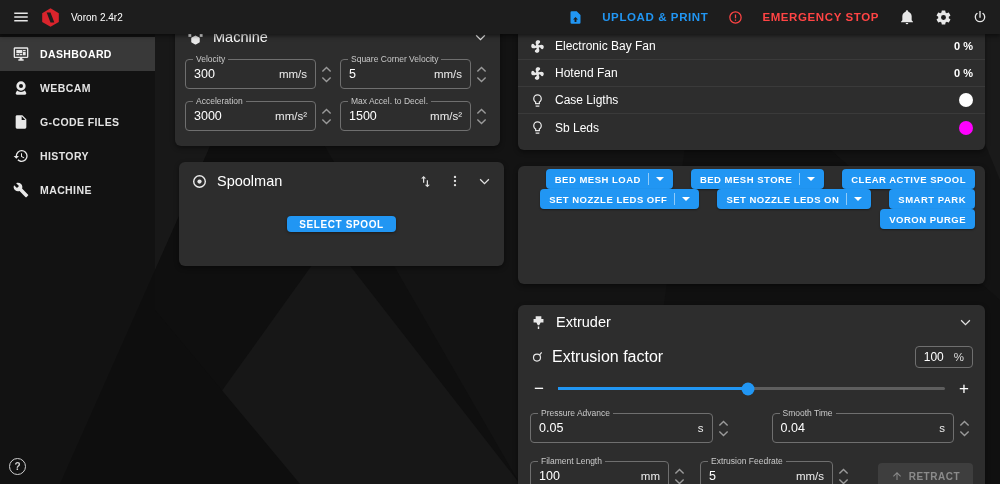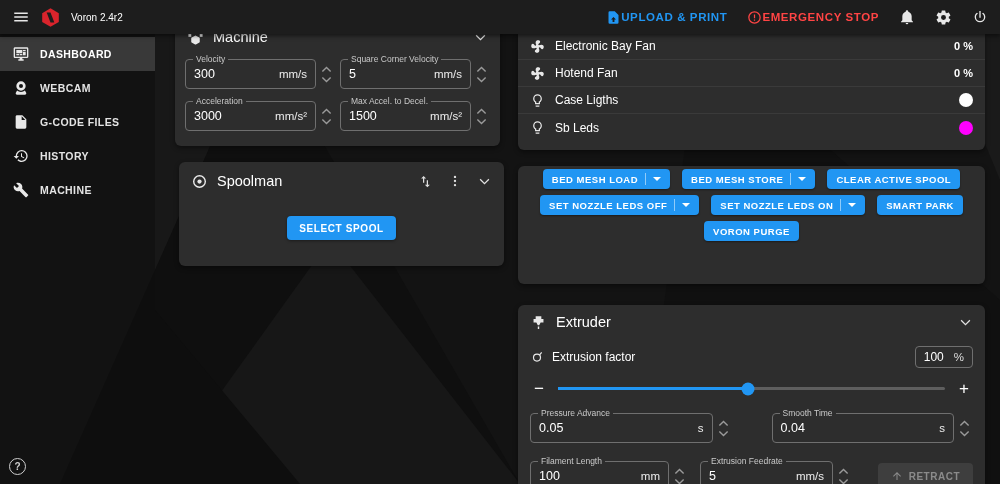--- a/index.html
+++ b/index.html
@@ -4,21 +4,21 @@
 <style>
 *{margin:0;padding:0;box-sizing:border-box}
 html,body{width:1000px;height:484px;background:#131313;font-family:"Liberation Sans","DejaVu Sans",sans-serif;color:#fff;overflow:hidden}
 .app{position:relative;width:1000px;height:484px;overflow:hidden}
 .bg{position:absolute;inset:0;z-index:0}
 svg{flex-shrink:0;display:block}
 
 .topbar{position:absolute;left:0;top:0;right:0;height:34px;background:#1d1d1d;display:flex;align-items:center;gap:10px;padding:0 12px;z-index:6;box-shadow:0 2px 4px rgba(0,0,0,.5)}
 .tb-title{font-size:10px;color:#fff;white-space:nowrap}
 .tb-right{margin-left:auto;display:flex;align-items:center;gap:20px}
-.tb-action{display:flex;align-items:center;gap:0;font-size:11.5px;font-weight:700;letter-spacing:.6px;cursor:pointer;white-space:nowrap}
+.tb-action{display:flex;align-items:center;gap:19px;font-size:11.5px;font-weight:700;letter-spacing:.6px;cursor:pointer;white-space:nowrap}
 .tb-blue{color:#2196f3}.tb-red{color:#ff4444}
 .tb-icon{display:flex;align-items:center;justify-content:center}
 
 .sidebar{position:absolute;left:0;top:34px;width:155px;bottom:0;z-index:5;background:rgba(14,14,14,.62);padding-top:3px}
 .nav-item{height:34px;display:flex;align-items:center;gap:11px;padding:17px 13px;font-size:10.5px;font-weight:700;letter-spacing:.4px;color:#e4e4e4;cursor:pointer;white-space:nowrap}
 .nav-item.active{background:rgba(255,255,255,.17);color:#fff}
 .help{position:absolute;left:9px;bottom:9px;width:17px;height:17px;border:1.5px solid #cfcfcf;border-radius:50%;display:flex;align-items:center;justify-content:center;font-size:10px;font-weight:700;color:#cfcfcf;cursor:pointer}
 
 .content{position:absolute;left:155px;top:34px;right:0;bottom:0;overflow:hidden;z-index:3}
 .card{position:absolute;background:#2d2d2d;border-radius:6px;box-shadow:0 2px 5px rgba(0,0,0,.45);overflow:hidden}
@@ -31,36 +31,36 @@
 .fg-fixed1{flex:0 0 158px}.fg-fixed2{flex:0 0 152px}
 .ofield{position:relative;flex:1;height:30px;border:1px solid #6f6f6f;border-radius:4px;display:flex;align-items:center;padding:0 8px;min-width:0}
 .flabel{position:absolute;top:-6px;left:7px;font-size:8.5px;color:#c9c9c9;background:#2d2d2d;padding:0 3px;white-space:nowrap}
 .fvalue{flex:1;font-size:12.5px;color:#fff;white-space:nowrap}
 .funit{font-size:11.5px;color:#ededed;white-space:nowrap}
 .spin{width:17px;display:flex;flex-direction:column;align-items:center;justify-content:center;gap:3px;margin-left:2px}
 .spbtn{cursor:pointer;display:flex}
 
 .spool-body{padding:5px 18px 12px;text-align:center}
 .spool-msg{font-size:11.5px;color:#9e9e9e}
-.btn-blue{display:inline-flex;align-items:center;background:#2196f3;color:#fff;border-radius:4px;height:24px;padding:0 12px;font-size:10px;font-weight:700;letter-spacing:.6px;margin-top:11px;cursor:pointer;box-shadow:0 1px 3px rgba(0,0,0,.4)}
+.btn-blue{display:inline-flex;align-items:center;background:#2196f3;color:#fff;border-radius:4px;height:16px;padding:0 12px;font-size:10px;font-weight:700;letter-spacing:.6px;margin-top:11px;cursor:pointer;box-shadow:0 1px 3px rgba(0,0,0,.4)}
 
 .orow{height:27px;display:flex;align-items:center;gap:10px;padding:0 12px;border-bottom:1px solid #3a3a3a;cursor:pointer}
 .orow:last-child{border-bottom:none}
 .olabel{font-size:12px;flex:1;white-space:nowrap}
 .oval{font-size:11px;font-weight:600;white-space:nowrap}
 .swatch{width:14px;height:14px;border-radius:50%;cursor:pointer}
 
 .mrows{padding:3px 10px 0}
-.mrow{display:flex;justify-content:center;gap:12px;margin-bottom:6px}
+.mrow{display:flex;justify-content:flex-end;gap:18px;}
 .mbtn{background:#2196f3;border-radius:4px;height:20px;display:inline-flex;align-items:center;padding:0 9px;font-size:9.5px;font-weight:700;letter-spacing:.5px;color:#fff;cursor:pointer;box-shadow:0 1px 2px rgba(0,0,0,.4);white-space:nowrap}
 .msep{width:1px;height:12px;background:rgba(255,255,255,.5);margin:0 7px}
 .caret{width:0;height:0;border-left:4px solid transparent;border-right:4px solid transparent;border-top:4.5px solid #fff}
 
 .efrow{display:flex;align-items:center;gap:8px;padding:7px 12px 0}
-.eflabel{font-size:12px;white-space:nowrap}
+.eflabel{font-size:16px;white-space:nowrap}
 .evalbox{margin-left:auto;border:1px solid #6f6f6f;border-radius:4px;height:22px;display:flex;align-items:center;gap:10px;padding:0 8px;font-size:12px}
 .evunit{color:#dedede;font-size:11.5px}
 .slrow{display:flex;align-items:center;gap:12px;padding:12px 14px 0}
 .sign{font-size:17px;color:#fff;width:14px;text-align:center;cursor:pointer;line-height:1}
 .track{flex:1;height:3px;background:#5e5e5e;border-radius:2px;position:relative;cursor:pointer}
 .fill{position:absolute;left:0;top:0;bottom:0;background:#2196f3}
 .knob{position:absolute;top:50%;width:13px;height:13px;border-radius:50%;background:#2196f3;transform:translate(-50%,-50%);cursor:pointer}
 .retract{margin-left:auto;background:#3e3e3e;color:#8b8b8b;height:27px;border-radius:4px;display:flex;align-items:center;gap:6px;padding:0 13px;font-size:10px;font-weight:700;letter-spacing:.5px;white-space:nowrap}
 </style>
 </head>

